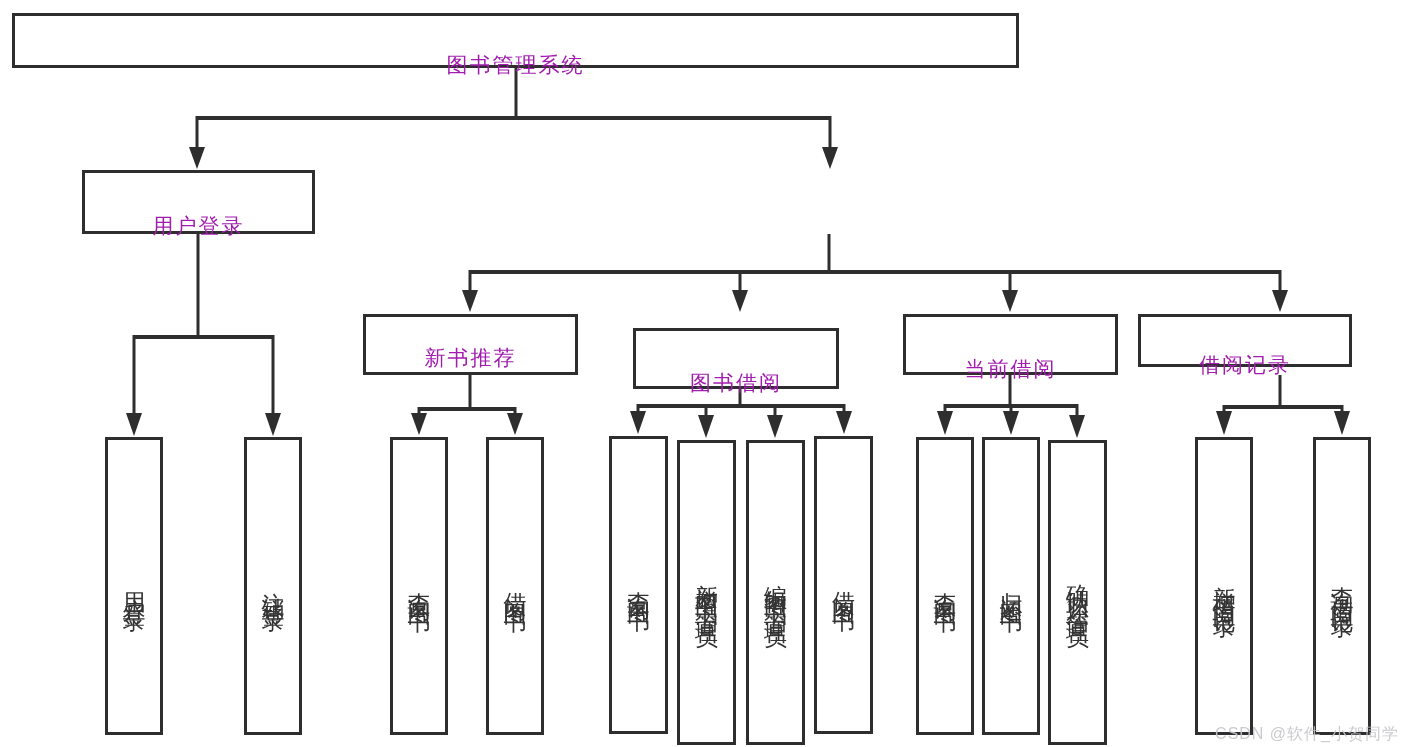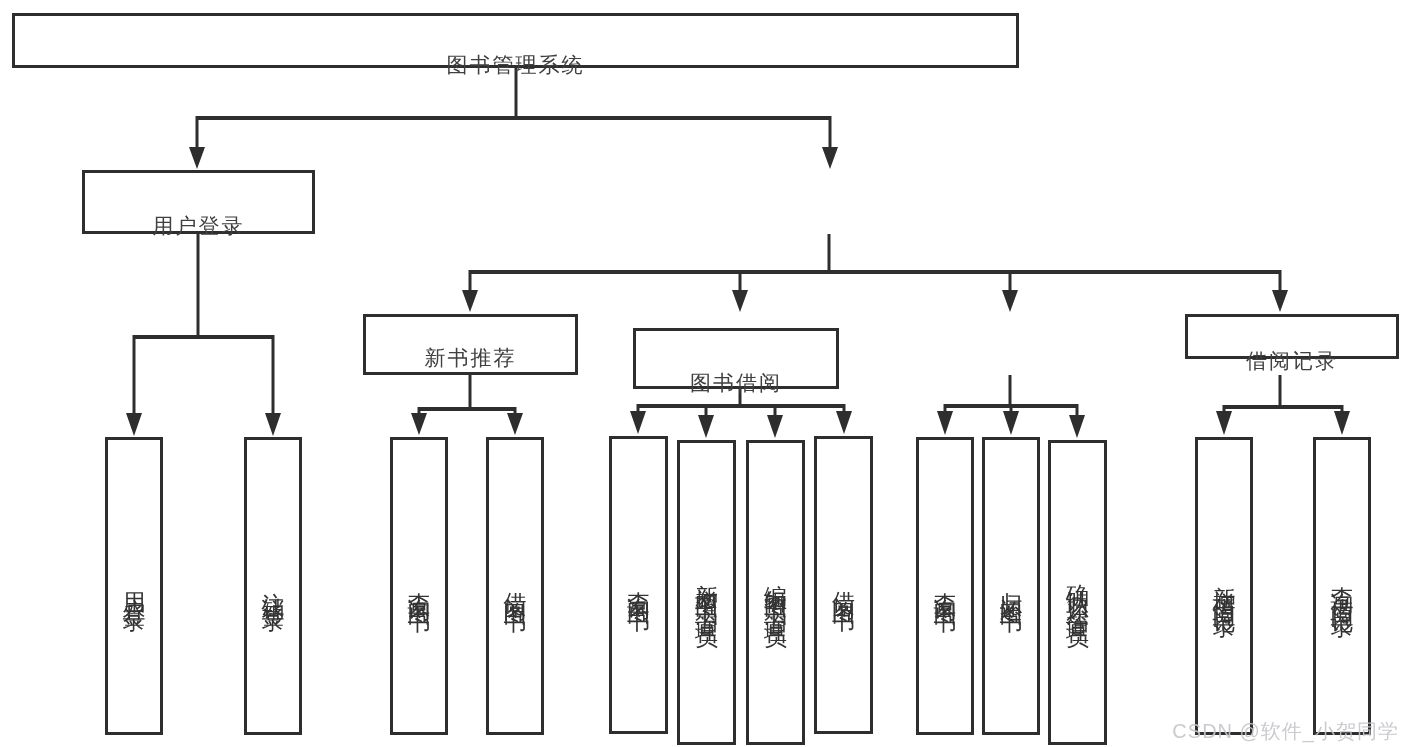--- a/index.html
+++ b/index.html
@@ -28,37 +28,37 @@
     background: #ffffff;
     border: 3px solid #2e2e2e;
     display: flex;
     align-items: center;
     justify-content: center;
     z-index: 2;
   }
   .box.h span {
     font-size: 21px;
     letter-spacing: 2px;
-    color: #404040;
+    color: #a21caf;
     white-space: nowrap;
     margin-top: 48px;
   }
   .box.v span {
     writing-mode: vertical-rl;
     text-orientation: mixed;
     font-size: 23px;
     letter-spacing: 6px;
     color: #333333;
     line-height: 1;
   }
   .watermark {
     position: absolute;
     right: 6px;
     bottom: 2px;
-    font-size: 20px;
+    font-size: 16px;
     letter-spacing: 1px;
     color: #c6c6cb;
     opacity: 0.92;
     z-index: 3;
     white-space: nowrap;
   }
 </style>
 </head>
 <body>
 
@@ -147,21 +147,24 @@
   <div class="box h" style="left:82px; top:170px; width:233px; height:64px;">
     <span>用户登录</span>
   </div>
 
   <div class="box h" style="left:363px; top:314px; width:215px; height:61px;align-items:flex-end;">
     <span>新书推荐</span>
   </div>
   <div class="box h" style="left:633px; top:328px; width:206px; height:61px;">
     <span>图书借阅</span>
   </div>
-  <div class="box h" style="left:1185px; top:314px; width:214px; height:45px;">
+  <div class="box h" style="left:903px; top:314px; width:215px; height:61px;">
+    <span>当前借阅</span>
+  </div>
+  <div class="box h" style="left:1138px; top:314px; width:214px; height:53px;">
     <span>借阅记录</span>
   </div>
 
   <div class="box v" style="left:105px; top:437px; width:58px; height:298px;">
     <span>用户登录</span>
   </div>
   <div class="box v" style="left:244px; top:437px; width:58px; height:298px;">
     <span>注销登录</span>
   </div>
 

